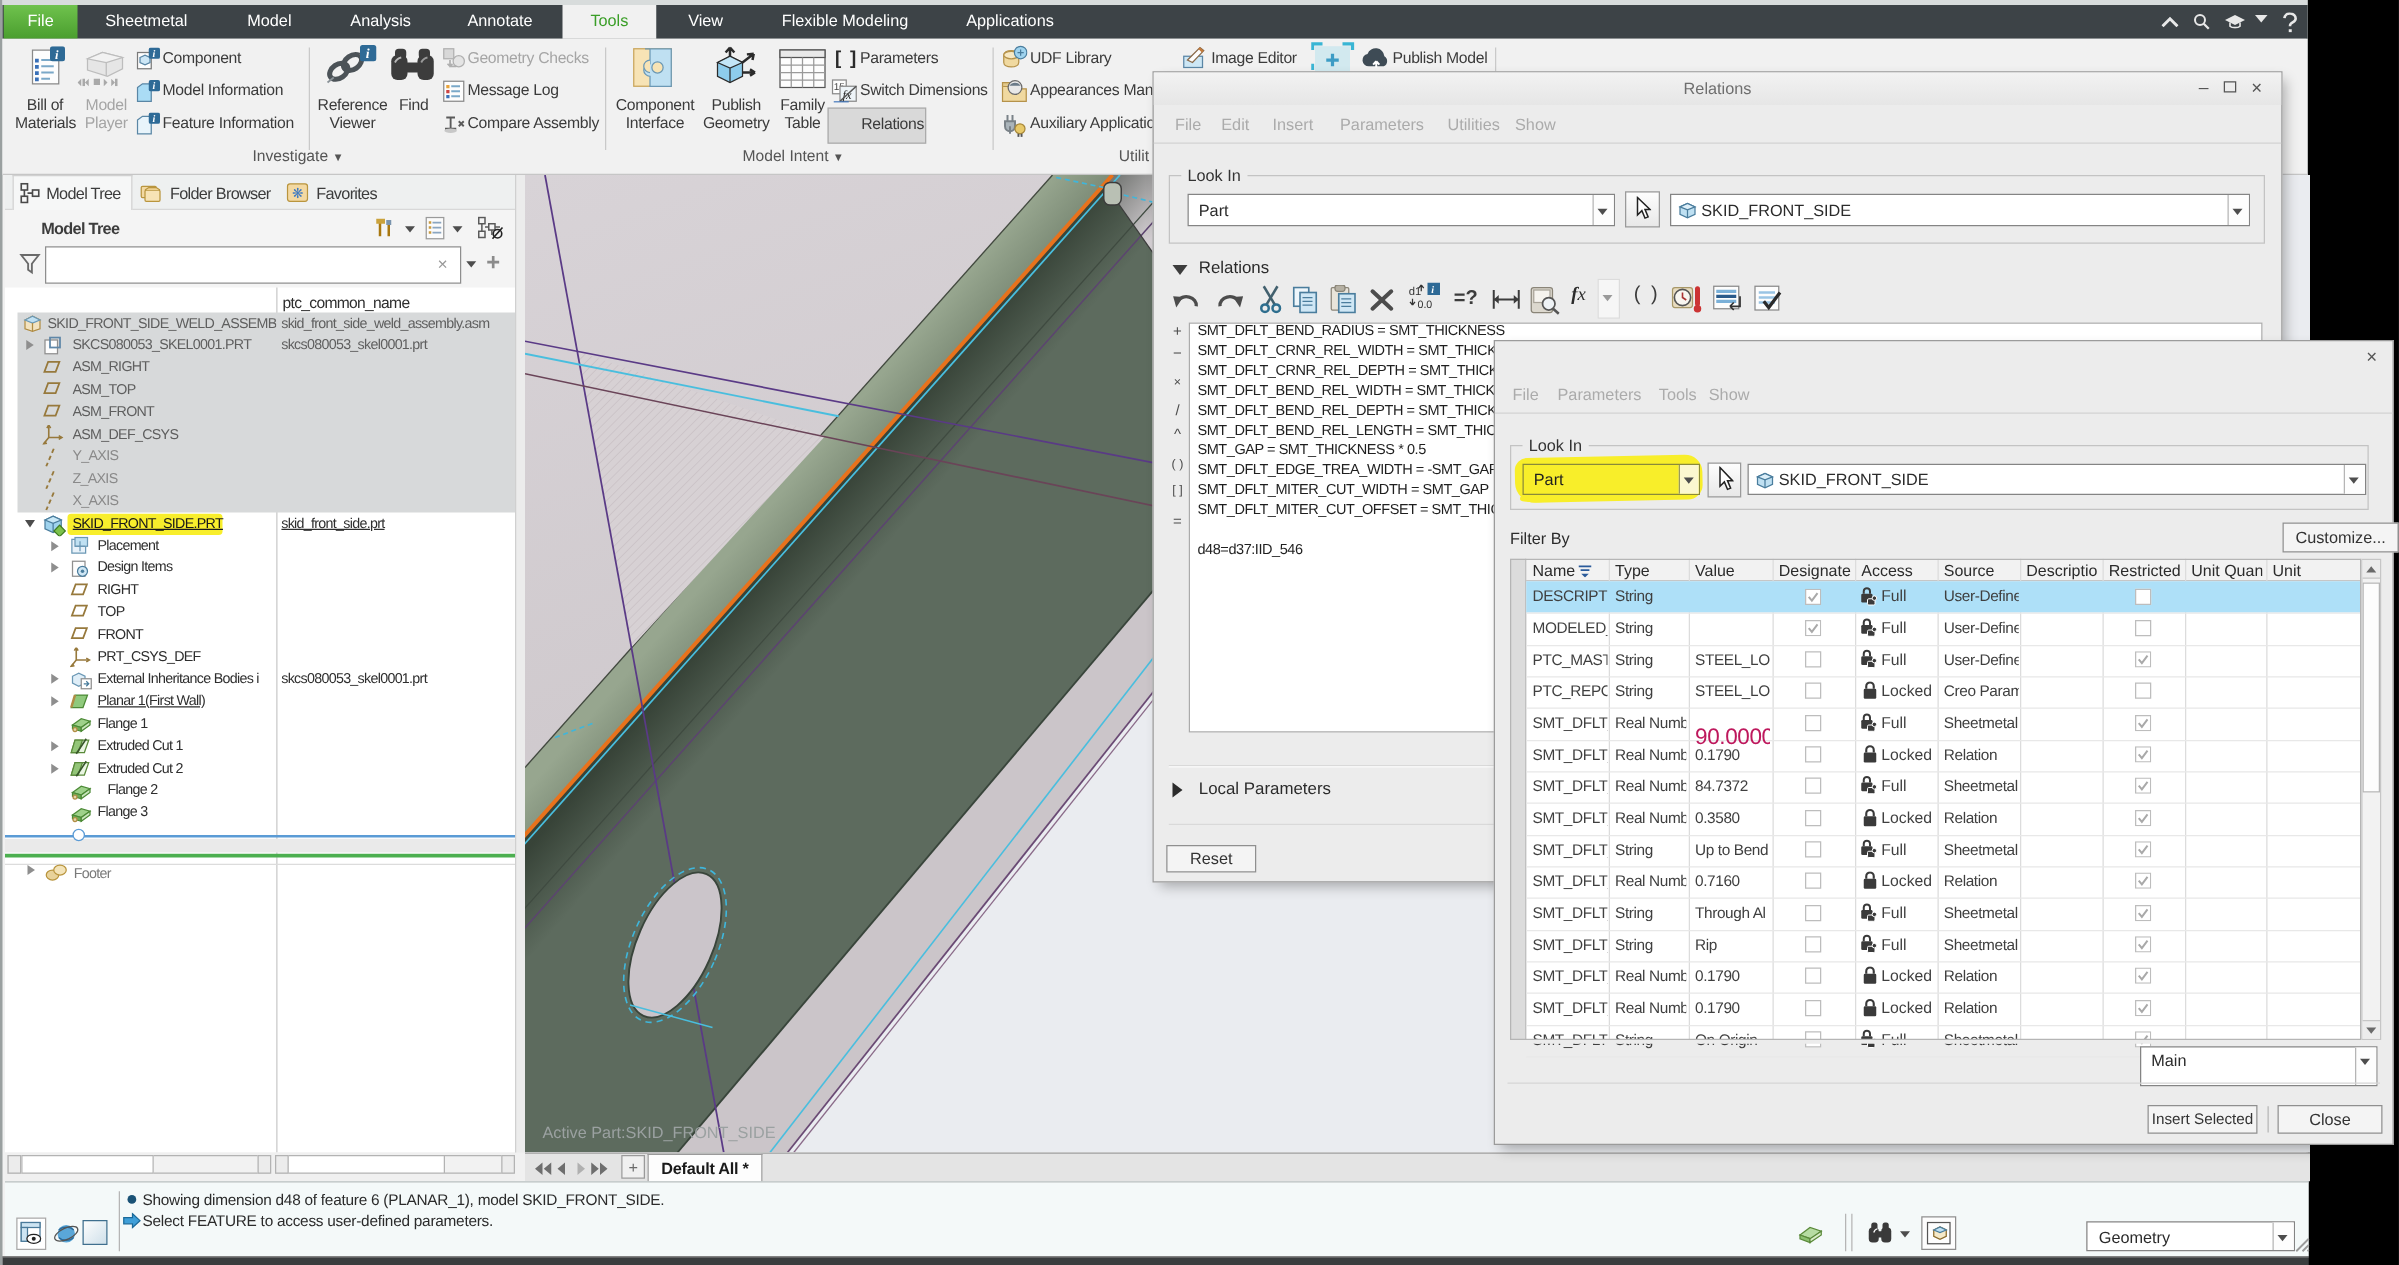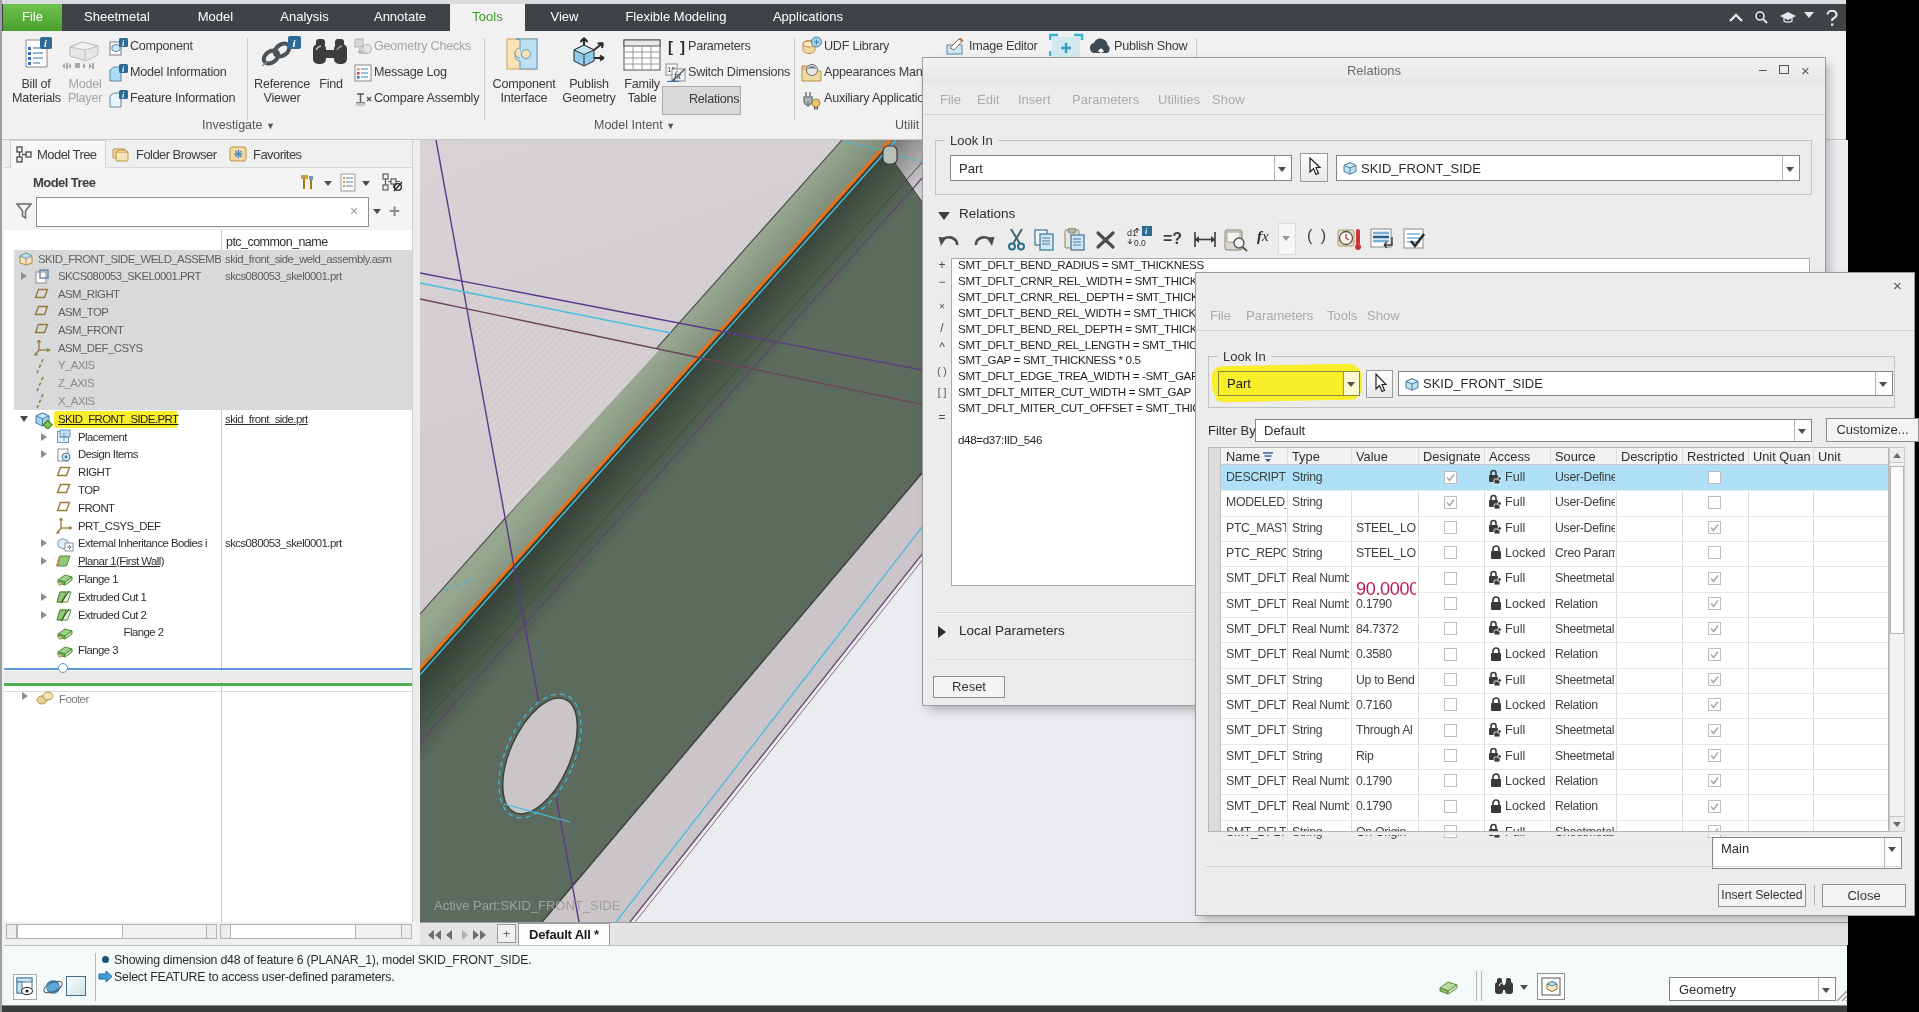--- a/index.html
+++ b/index.html
@@ -242,21 +242,21 @@
     <div class="rtxt a" style="left:686px;top:8px">Parameters</div>
     <div class="rtxt a" style="left:686px;top:34px">Switch Dimensions</div>
     <div class="a" style="left:660px;top:55px;width:79px;height:29px;background:#d9d9d9;border:1px solid #ababab"></div>
     <div class="rtxt a" style="left:687px;top:61px;z-index:4">Relations</div>
     <div class="a" style="left:592px;top:87px;font-size:12.5px;color:#555">Model Intent <span style="font-size:9px">▼</span></div>
     <div class="rtxt a" style="left:822px;top:8px">UDF Library</div>
     <div class="rtxt a" style="left:822px;top:34px">Appearances Mana</div>
     <div class="rtxt a" style="left:822px;top:60px">Auxiliary Applicatio</div>
     <div class="a" style="left:893px;top:87px;font-size:12.5px;color:#555">Utilit</div>
     <div class="rtxt a" style="left:967px;top:8px">Image Editor</div>
-    <div class="rtxt a" style="left:1112px;top:8px">Publish Show</div>
+    <div class="rtxt a" style="left:1112px;top:8px">Publish Model</div>
   </div>
 
   <div id="lpanel" class="a" style="left:2px;top:140px;width:408px;height:782px;background:#fff;font-size:11.4px;letter-spacing:-0.55px;color:#3c3c3c">
 
     <div class="a" style="left:0;top:0;width:408px;height:28px;background:#eef0f0;border-bottom:1px solid #d8d8d8"></div>
     <div class="a" style="left:6px;top:0;width:96px;height:28px;background:#f6f7f7;border:1px solid #d0d0d0;border-bottom:none"></div>
     <svg class="a" style="left:12px;top:6px" width="16" height="17" viewBox="0 0 16 17">
         <g fill="none" stroke="#4a4a4a" stroke-width="1.3">
           <rect x="1" y="1" width="5" height="5"></rect>
           <rect x="1" y="11" width="5" height="5"></rect>
@@ -453,21 +453,21 @@
             <path d="M4 3h6l-3.5 10H1z" fill="#93c578" stroke="#5a8a3a"></path>
             <path d="M13 2L5 14" stroke="#37562a" stroke-width="1.3"></path>
           </svg></div>
     <div class="a nw" style="left:74px;top:468.5px;width:143px;overflow:hidden;color:#2e2e2e;">Extruded Cut 2</div>
     <div class="a" style="left:52px;top:484.8px"><svg width="18" height="16" viewBox="0 0 18 16">
             <path d="M2 9l7-5 7 2-7 5z" fill="#9ed18a" stroke="#4c8a36"></path>
             <path d="M2 9l7 2v3l-7-2z" fill="#6fae57" stroke="#4c8a36"></path>
             <path d="M9 11l7-5v3l-7 5z" fill="#c9e6bc" stroke="#4c8a36"></path>
             <circle cx="4" cy="12.6" r="1.6" fill="#e3d6a8" stroke="#b08d45"></circle>
           </svg></div>
-    <div class="a nw" style="left:68px;top:486.3px;width:143px;overflow:hidden;color:#2e2e2e;text-align:center;">Flange 2</div>
+    <div class="a nw" style="left:82px;top:486.3px;width:143px;overflow:hidden;color:#2e2e2e;">Flange 2</div>
     <div class="a" style="left:52px;top:502.6px"><svg width="18" height="16" viewBox="0 0 18 16">
             <path d="M2 9l7-5 7 2-7 5z" fill="#9ed18a" stroke="#4c8a36"></path>
             <path d="M2 9l7 2v3l-7-2z" fill="#6fae57" stroke="#4c8a36"></path>
             <path d="M9 11l7-5v3l-7 5z" fill="#c9e6bc" stroke="#4c8a36"></path>
             <circle cx="4" cy="12.6" r="1.6" fill="#e3d6a8" stroke="#b08d45"></circle>
           </svg></div>
     <div class="a nw" style="left:74px;top:504.1px;width:143px;overflow:hidden;color:#2e2e2e;">Flange 3</div>
     </div>
 
     <div class="a" style="left:0;top:528px;width:408px;height:2px;background:#5b9bd5"></div>
@@ -817,25 +817,20 @@
         <path d="M2 4.5l6-2.8 6 2.8v6l-6 2.8-6-2.8z" fill="#bfe0f2" stroke="#4a7d9d"></path>
         <path d="M2 4.5l6-2.8 6 2.8-6 2.4z" fill="#ddeff9" stroke="#4a7d9d"></path>
         <path d="M8 6.9V13" stroke="#4a7d9d"></path>
       </svg>
     <div class="a nw" style="left:24px;top:4px;color:#2b2b2b">SKID_FRONT_SIDE</div>
     <div class="dd"></div>
       <div class="dar" style="right:5px;top:10px"></div>
   </div>
 
   <div class="a nw" style="left:12px;top:150px;color:#2b2b2b">Filter By</div>
-  <div class="combo" style="left:59px;top:146px;width:557px;height:23px">
-    <div class="a nw" style="left:8px;top:3px;color:#2b2b2b">Default</div>
-    <div class="dd"></div>
-      <div class="dar" style="right:5px;top:9px"></div>
-  </div>
   <div class="btn" style="left:630px;top:145px;width:93px;height:24px;line-height:22px">Customize...</div>
   <div id="seltable">
   <div class="a" style="left:25px;top:192px;width:667px;height:367px;background:#fff"></div>
   <div class="a" style="left:12px;top:174px;width:680px;height:18px;background:#f2f2f2;border-bottom:1px solid #c6c6c6"></div>
   <div class="a" style="left:12px;top:174px;width:13px;height:385px;background:#dcdcdc;border-right:1px solid #c0c0c0"></div>
   <div class="a nw" style="left:30px;top:176px;width:58px;overflow:hidden;font-size:12.8px;color:#2b2b2b">Name</div>
   <div class="a nw" style="left:96px;top:176px;width:56px;overflow:hidden;font-size:12.8px;color:#2b2b2b">Type</div>
   <div class="a nw" style="left:160px;top:176px;width:59px;overflow:hidden;font-size:12.8px;color:#2b2b2b">Value</div>
   <div class="a nw" style="left:227px;top:176px;width:58px;overflow:hidden;font-size:12.8px;color:#2b2b2b">Designate</div>
   <div class="a nw" style="left:293px;top:176px;width:58px;overflow:hidden;font-size:12.8px;color:#2b2b2b">Access</div>

